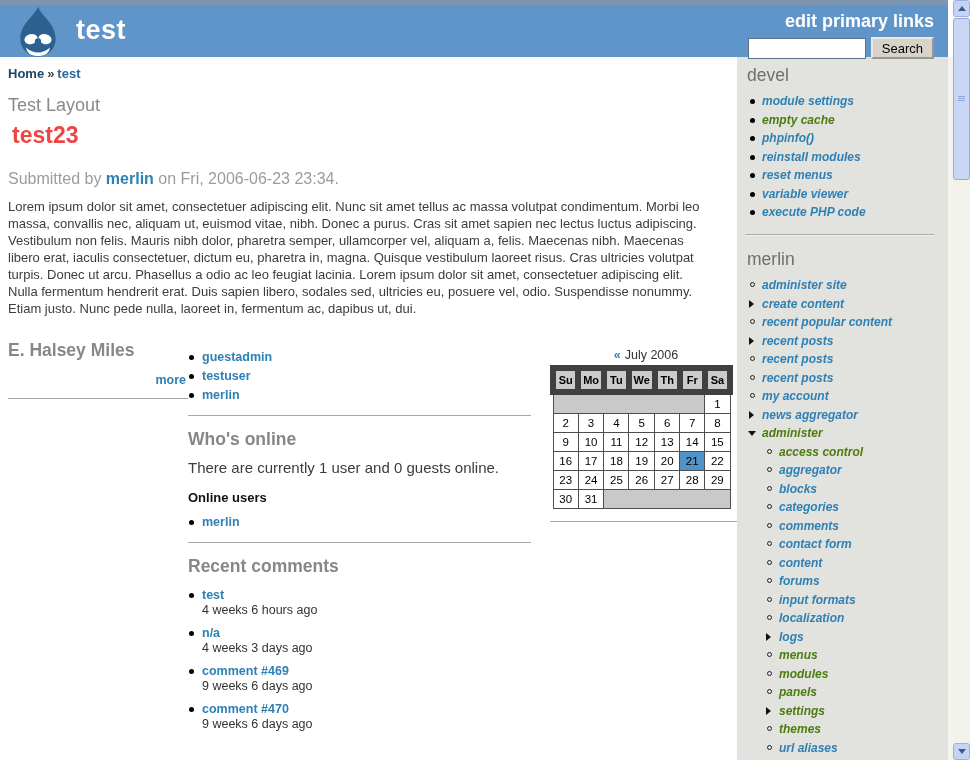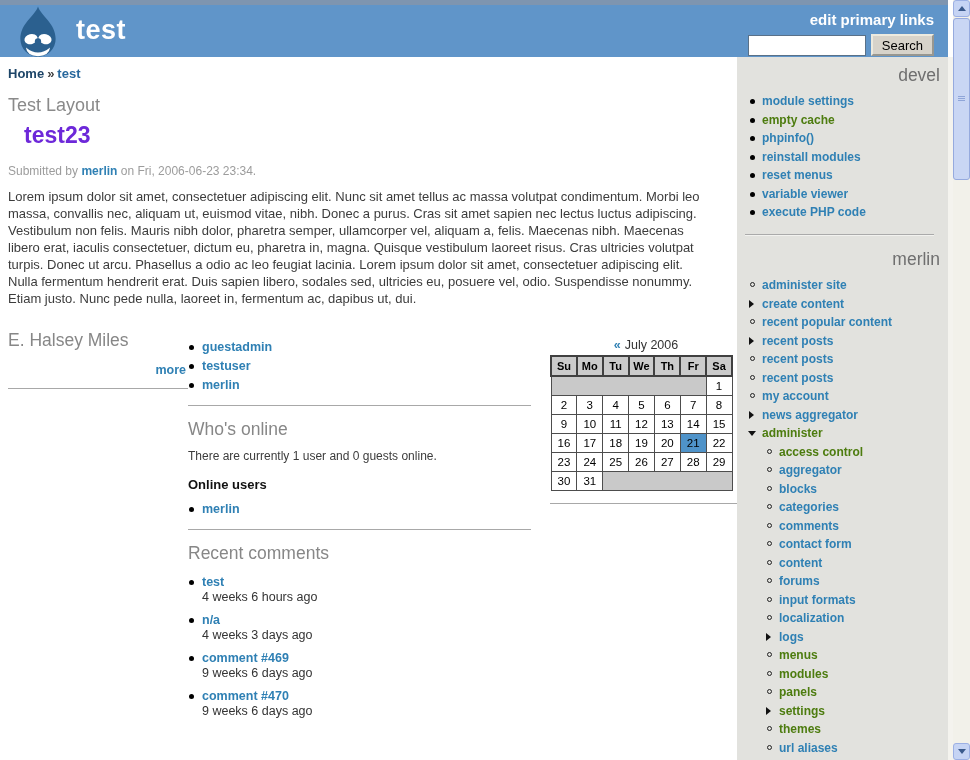--- a/index.html
+++ b/index.html
@@ -7,78 +7,78 @@
   body { font-family:"Liberation Sans","DejaVu Sans",sans-serif; background:#fff; }
   a { text-decoration:none; cursor:pointer; }
   .page { width:970px; height:760px; overflow:hidden; display:flex; background:#fff; }
   .content-col { width:953px; display:flex; flex-direction:column; }
 
   
   .hdr { height:57px; background:#6095c9; border-top:5px solid #7e95b0; position:relative; flex:none; margin-right:5px; }
   .logo { position:absolute; left:12px; top:0px; }
   .site-name { position:absolute; left:76px; top:10px; color:#fff; font-weight:bold; font-size:27px; letter-spacing:0.5px; }
   .hdr-right { position:absolute; top:6px; right:14px; text-align:right; }
-  .edit-links { color:#fff; font-weight:bold; font-size:15px; }
+  .edit-links { color:#fff; font-weight:bold; font-size:18px; }
   .search-row { margin-top:5px; display:flex; gap:5px; align-items:center; }
   .search-input { width:118px; height:21px; border:1px solid #5a7188; padding:1px 3px; font-size:12px; }
   .search-btn { background:#d7d3ca; border:2px outset #eceadf; font-size:13px; color:#000; padding:1px 9px; height:22px; font-family:inherit; }
 
   .body-row { display:flex; flex:1; min-height:0; }
 
   
   main { flex:1; padding:9px 0 0 8px; min-width:0; }
   .breadcrumb { font-size:13px; font-weight:bold; }
   .crumb-home { color:#1d4568; }
   .crumb-sep { color:#3f3f3f; padding:0 3px; }
   .crumb-cur { color:#27679c; }
   .layout-title { font-size:18px; color:#8a8a8a; font-weight:normal; margin:14px 0 0; }
-  .node-title { font-size:23px; color:#6d28d9; font-weight:bold; margin:6px 16px 0; }
-  .submitted { font-size:12px; color:#9c9c9c; margin-top:15px; }
+  .node-title { font-size:23px; color:#ef4444; font-weight:bold; margin:6px 4px 0; }
+  .submitted { font-size:16px; color:#9c9c9c; margin-top:21px; }
   .submitted a { color:#2f80b4; font-weight:bold; }
   .node-body { font-size:13px; line-height:17px; color:#3c3c3c; width:706px; margin:10px 0 0; }
   .node-links { margin-top:13px; font-size:13.5px; font-weight:bold; }
   .nl-marker,.nl-readmore { color:#1d4568; }
   .nl-sep { color:#9a9a9a; font-weight:normal; padding:0 4px; }
   .nl-add { color:#2f80b4; }
 
   .cols { display:flex; margin-top:23px; }
   .col1 { width:180px; flex:none; }
   .col2 { width:357px; flex:none; padding-right:14px; }
   .col3 { width:192px; flex:none; margin-left:5px; }
-  .sec-title { font-size:17.5px; color:#878787; font-weight:normal; margin:0; }
+  .sec-title { font-size:17.5px; color:#878787; font-weight:bold; margin:0; }
   .more-row { text-align:right; margin:9px 2px 0 0; }
   .more-row a { color:#2f80b4; font-weight:bold; font-size:12.5px; }
   .rule { border:0; border-top:1px solid #a8a8a8; margin:10px 0 0; }
   .col2 .rule { margin:13px 0; }
 
   ul.plain { list-style:none; margin:10px 0 0; padding:0; }
   ul.plain li { position:relative; padding-left:14px; margin-bottom:5px; font-size:12.5px; }
   ul.plain a { color:#2f80b4; font-weight:bold; }
   .b-disc { position:absolute; left:1px; top:5px; width:5px; height:5px; background:#000; border-radius:50%; }
-  .status-line { font-size:12px; color:#3c3c3c; margin:9px 0 0; }
+  .status-line { font-size:15px; color:#3c3c3c; margin:9px 0 0; }
   .online-sub { font-size:13px; font-weight:bold; color:#111; margin:14px 0 0; }
   ul.comments { list-style:none; margin:11px 0 0; padding:0; }
   ul.comments li { position:relative; padding-left:14px; margin-bottom:9px; font-size:12.5px; }
   ul.comments a { color:#2f80b4; font-weight:bold; }
   .c-time { color:#333; margin-top:1px; }
 
   
   .cal-title { text-align:center; font-size:12.5px; color:#333; margin:8px 0 3px; }
   .cal-prev { color:#2f80b4; font-weight:bold; margin-right:4px; }
   table.cal { border-collapse:collapse; width:183px; }
-  table.cal th { background:#cbcbcb; border:2px solid #404040; font-size:11px; padding:3px 0; width:26px; color:#000; }
+  table.cal th { background:#cbcbcb; border:6px solid #404040; font-size:11px; padding:3px 0; width:26px; color:#000; }
   table.cal td { background:#fff; border:1px solid #4d4d4d; font-size:11.5px; text-align:center; padding:3px 0; color:#000; }
   table.cal td.empty { background:#c9c9c9; }
   table.cal td.sel { background:#4f93c9; }
 
   
   aside.sidebar { width:216px; flex:none; background:#e2e2de; border-right:5px solid #f4f3ee; padding:6px 8px 0 8px; overflow:hidden; }
-  .blk-title { font-size:17.5px; color:#6f6f6f; font-weight:normal; margin:2px 0 0 2px;text-align:right; }
+  .blk-title { font-size:17.5px; color:#6f6f6f; font-weight:normal; margin:2px 0 0 2px; }
   ul.menu { list-style:none; margin:8px 0 0; padding:0 0 0 4px; }
-  ul.menu li { position:relative; padding-left:13px; margin-bottom:4.5px; font-size:12px; }
+  ul.menu li { position:relative; padding-left:13px; margin-bottom:4.5px; font-size:12px;font-style:italic; }
   ul.menu a { color:#2f80b4; font-weight:bold; }
   ul.menu a.visited { color:#4d7c0f; }
   ul.menu li.child { margin-left:17px; }
   .b-circle { position:absolute; left:1px; top:4px; width:5px; height:5px; border:1px solid #222; border-radius:50%; }
   .b-tri-r { position:absolute; left:0; top:3px; width:0; height:0; border-left:5px solid #111; border-top:4px solid transparent; border-bottom:4px solid transparent; }
   .b-tri-d { position:absolute; left:-1px; top:5px; width:0; height:0; border-top:5px solid #111; border-left:4px solid transparent; border-right:4px solid transparent; }
   .blk-sep { border:0; border-top:1px solid #aaa; border-bottom:1px solid #f2f2ef; margin:15px 6px 13px 0; }
 
   
   .sb { width:17px; flex:none; height:760px; display:flex; flex-direction:column; background:#f2f1ea; }

